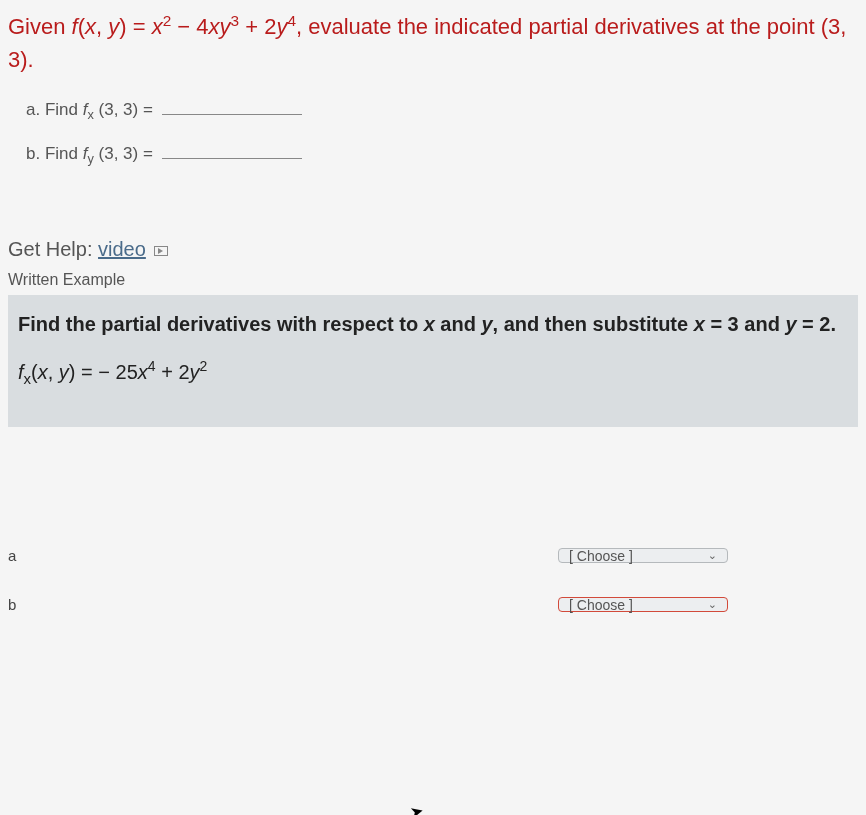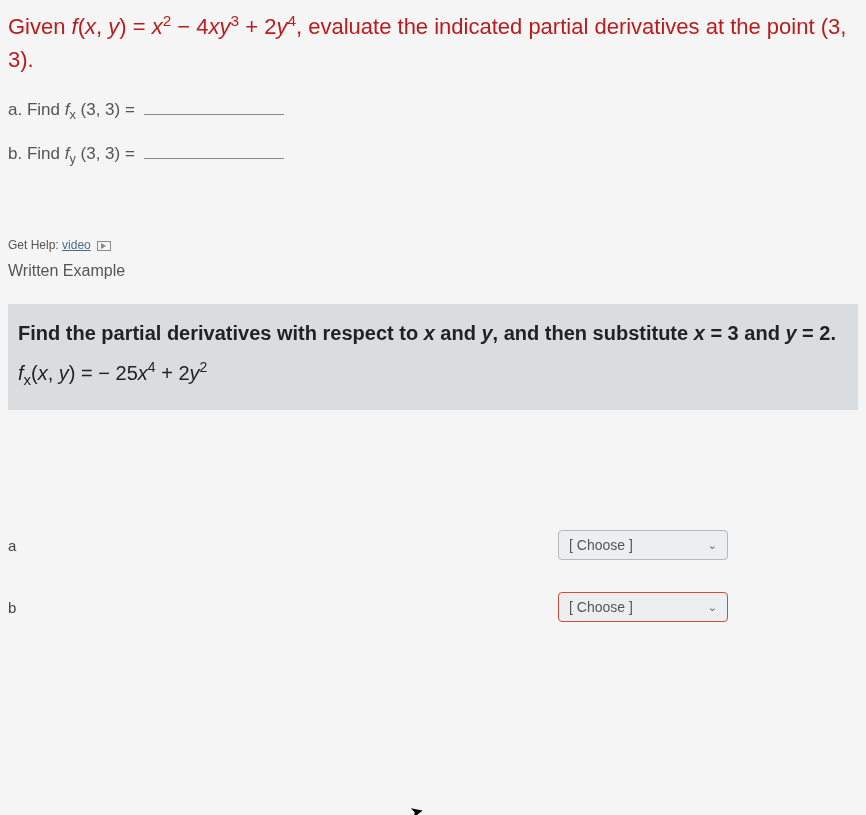--- a/index.html
+++ b/index.html
@@ -14,74 +14,74 @@
     }
     .prompt {
       margin-bottom: 6px;
       line-height: 1.5;
       font-size: 22px;
       color: #b91c1c;
     }
     .sub-q {
       font-size: 17px;
       color: #555;
-      margin: 24px 0 4px 0;
+      margin: 24px 0 4px 18px;
     }
     .fillblank {
       display: inline-block;
       border-bottom: 1px solid #888;
       width: 140px;
       height: 14px;
       vertical-align: baseline;
       margin-left: 4px;
     }
     .spacer { height: 30px; }
     .gethelp {
-      font-size: 12px;
+      font-size: 20px;
       color: #555;
       margin-top: 40px;
     }
     .gethelp a {
       color: #4a6b8a;
       text-decoration: underline;
     }
     .written-example-label {
       font-size: 16px;
       color: #555;
       margin-top: 10px;
-      margin-bottom: 24px;
+      margin-bottom: 6px;
     }
     .example-box {
       background: #d9dde0;
       padding: 14px 10px 16px 10px;
       font-size: 20px;
       line-height: 1.5;
       color: #222;
     }
     .example-box .stmt {
       font-weight: bold;
-      margin-bottom: 10px;
+      margin-bottom: 18px;
     }
-    .example-box .blk { margin-bottom: 6px; }
+    .example-box .blk { margin-bottom: 24px; }
     .answers {
       margin-top: 120px;
     }
     .ans-row {
       display: flex;
       align-items: center;
       margin-bottom: 32px;
     }
     .ans-label {
       width: 550px;
       font-size: 15px;
       color: #444;
     }
     .choose {
       width: 170px;
-      height: 30px;
+      height: 15px;
       background: #eceef0;
       border: 1px solid #b5b9bc;
       border-radius: 4px;
       font-size: 14px;
       color: #555;
       display: flex;
       align-items: center;
       justify-content: space-between;
       padding: 0 10px;
       cursor: pointer;

